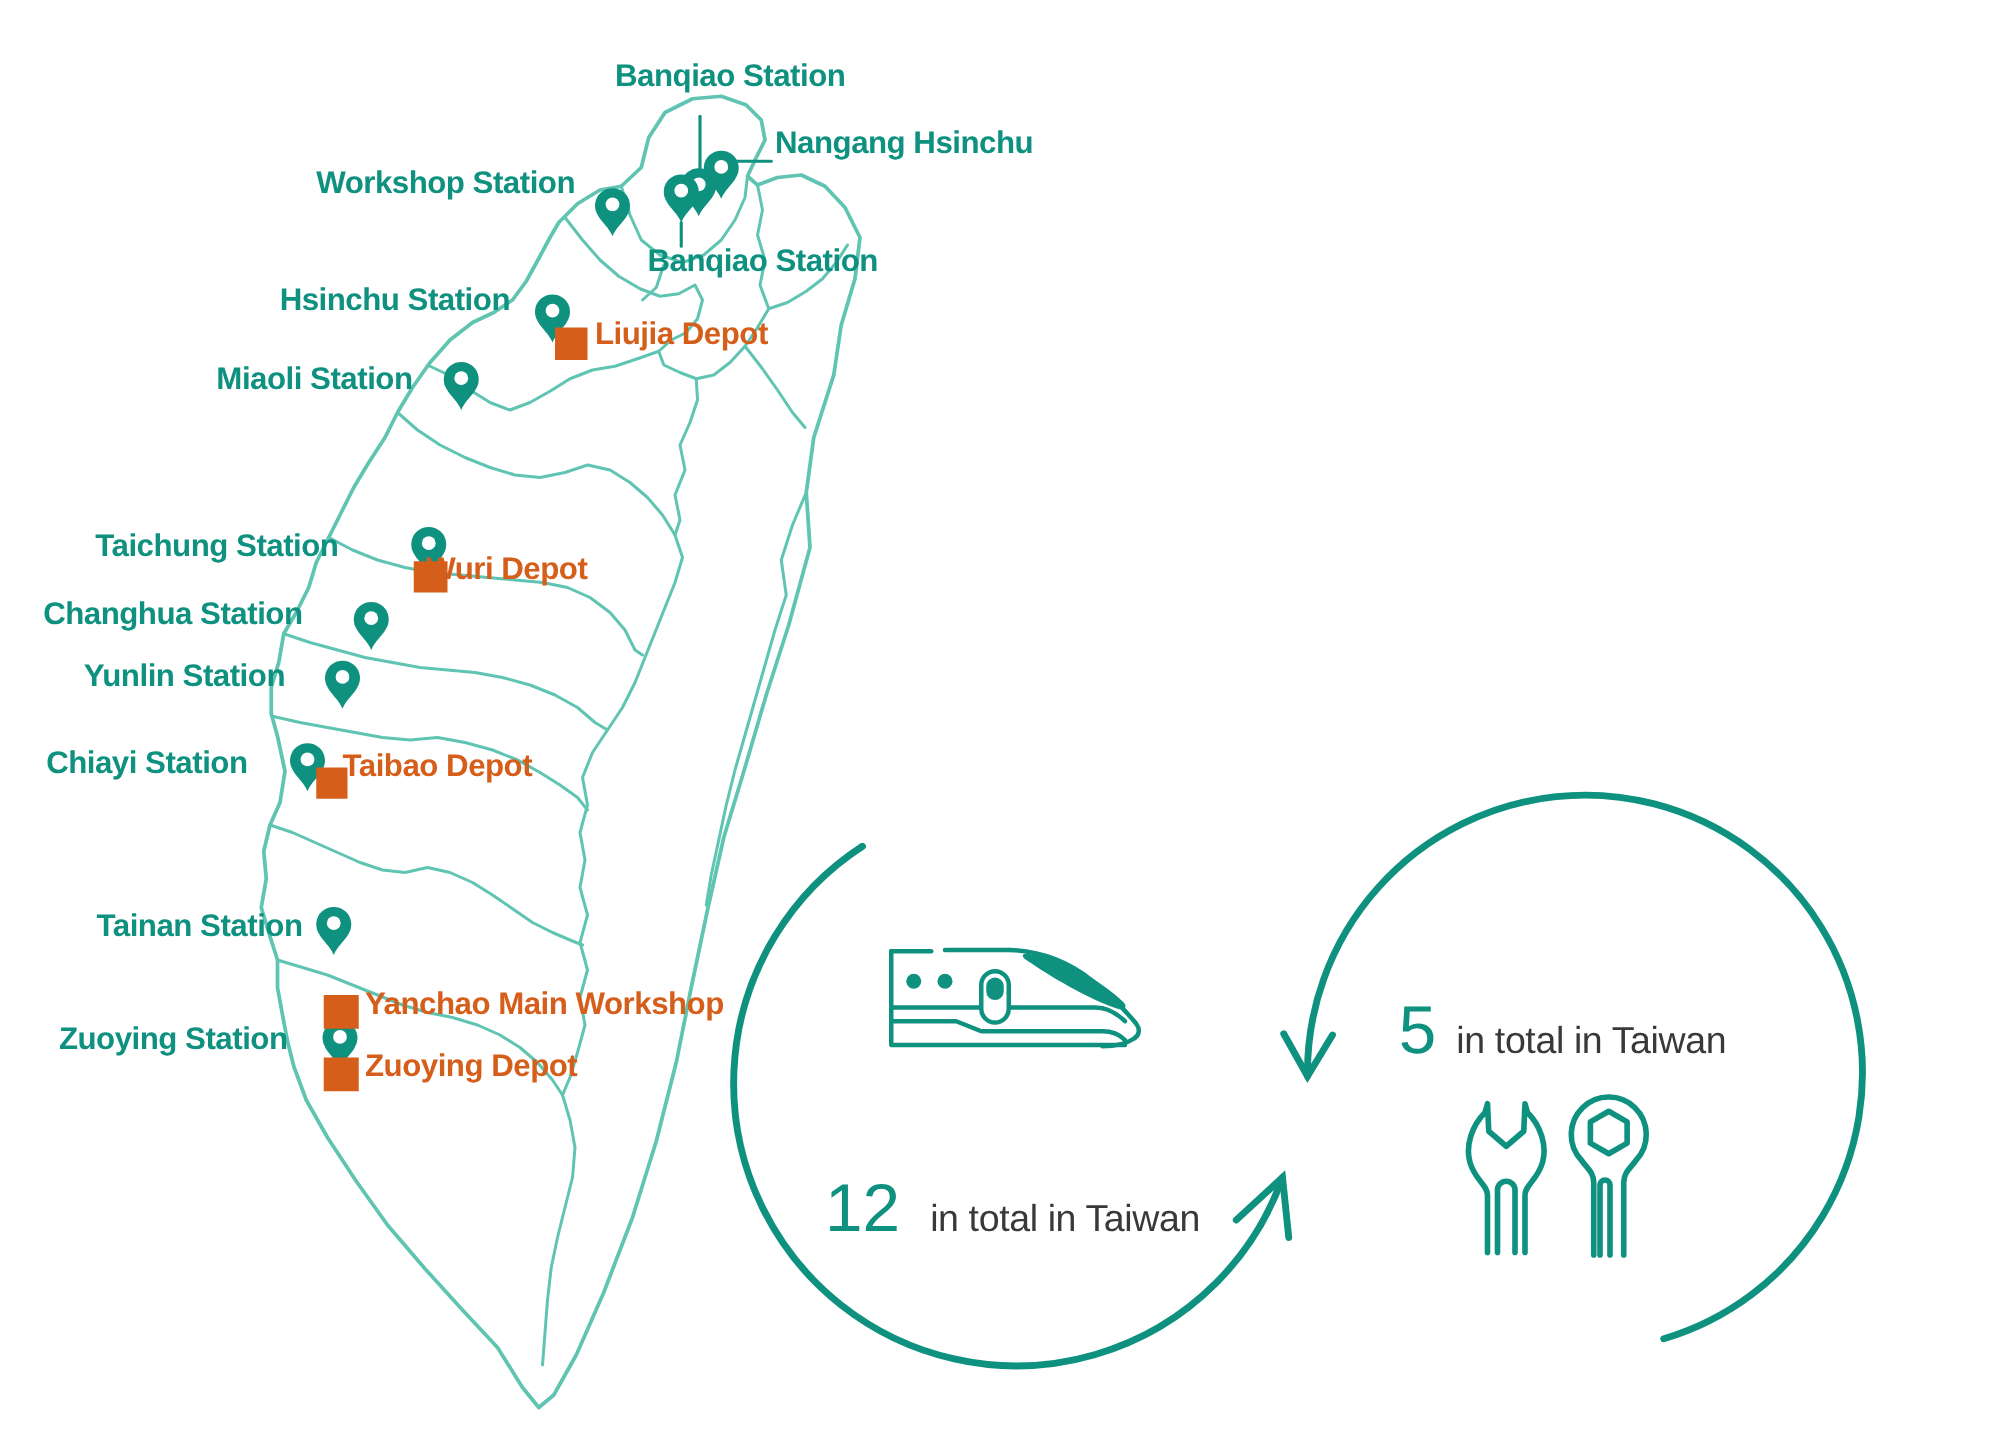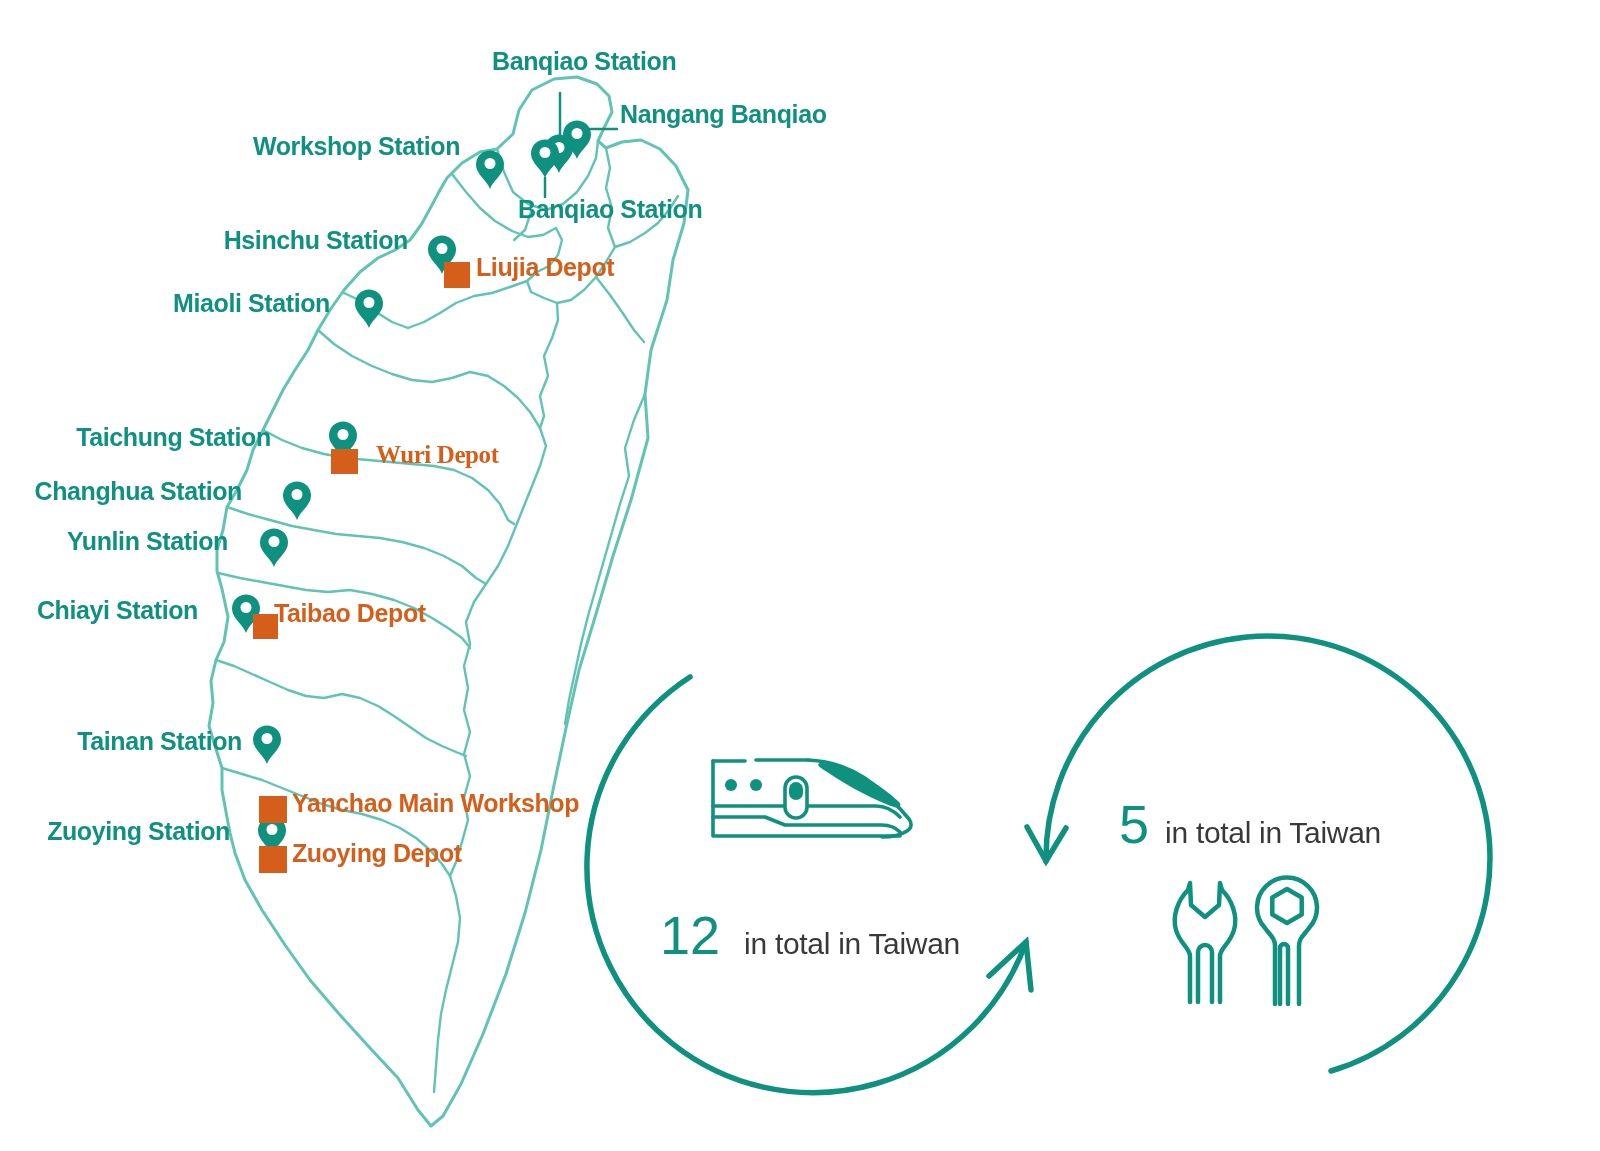--- a/index.html
+++ b/index.html
@@ -110,38 +110,38 @@
       <path d="M26,124 L26,74 A7,7 0 0 1 40,74 L40,124"></path>
     </g>
     <g transform="translate(1253,876)" fill="none" stroke="#0f9180" stroke-width="4.5" stroke-linecap="round" stroke-linejoin="round">
       <path d="M22,128 L22,70 C22,62 17,59 12,52 A30,30 0 1 1 56,52 C51,59 46,62 46,70 L46,128"></path>
       <path d="M34,13 L48.7,21.5 L48.7,38.5 L34,47 L19.3,38.5 L19.3,21.5 Z"></path>
       <path d="M27,128 L27,72 A4,4 0 0 1 35,72 L35,128"></path>
     </g>
   </svg>
 
   <div class="lbl station ca" style="left:492px;top:48px;width:165px;">Banqiao Station</div>
-  <div class="lbl station" style="left:620px;top:101px;">Nangang Banqiao</div>
+  <div class="lbl station" style="left:620px;top:101px;">Nangang Hsinchu</div>
   <div class="lbl station ra" style="left:245px;top:133px;width:215px;">Workshop Station</div>
   <div class="lbl station" style="left:518px;top:196px;">Banqiao Station</div>
   <div class="lbl station ra" style="left:195px;top:227px;width:213px;text-align:right;">Hsinchu Station</div>
   <div class="lbl depot" style="left:476px;top:254px;">Liujia Depot</div>
   <div class="lbl station ra" style="left:125px;top:290px;width:205px;">Miaoli Station</div>
   <div class="lbl station ra" style="left:65px;top:424px;width:217px;text-align:center;">Taichung Station</div>
-  <div class="lbl depot" style="left:376px;top:442px;font-family:Liberation Serif, serif;">Wuri Depot</div>
+  <div class="lbl depot" style="left:341px;top:442px;">Wuri Depot</div>
   <div class="lbl station ra" style="left:28px;top:478px;width:214px;">Changhua Station</div>
   <div class="lbl station ra" style="left:28px;top:528px;width:200px;">Yunlin Station</div>
   <div class="lbl station ra" style="left:18px;top:597px;width:180px;">Chiayi Station</div>
   <div class="lbl depot" style="left:274px;top:600px;">Taibao Depot</div>
   <div class="lbl station ra" style="left:48px;top:728px;width:194px;">Tainan Station</div>
   <div class="lbl depot" style="left:292px;top:790px;">Yanchao Main Workshop</div>
   <div class="lbl station ra" style="left:38px;top:818px;width:192px;">Zuoying Station</div>
   <div class="lbl depot" style="left:292px;top:840px;">Zuoying Depot</div>
 
-  <div class="count-row" style="left:590px;top:904px;width:440px;gap:24px;">
+  <div class="count-row" style="left:590px;top:936px;width:440px;gap:24px;">
     <span class="count-num">12</span>
     <span class="count-cap">in total in Taiwan</span>
   </div>
 
   <div class="count-row" style="left:1030px;top:793px;width:440px;">
     <span class="count-num">5</span>
     <span class="count-cap">in total in Taiwan</span>
   </div>
 
 </div>

